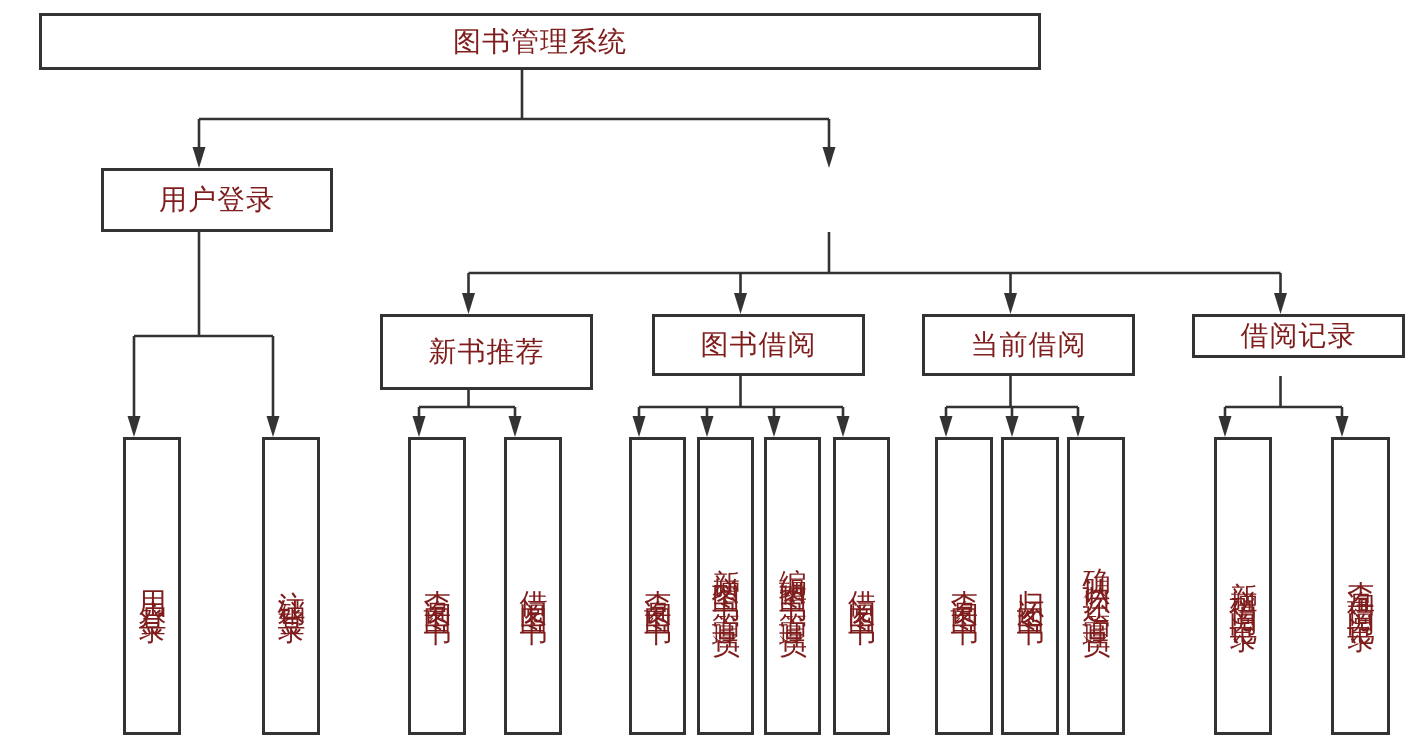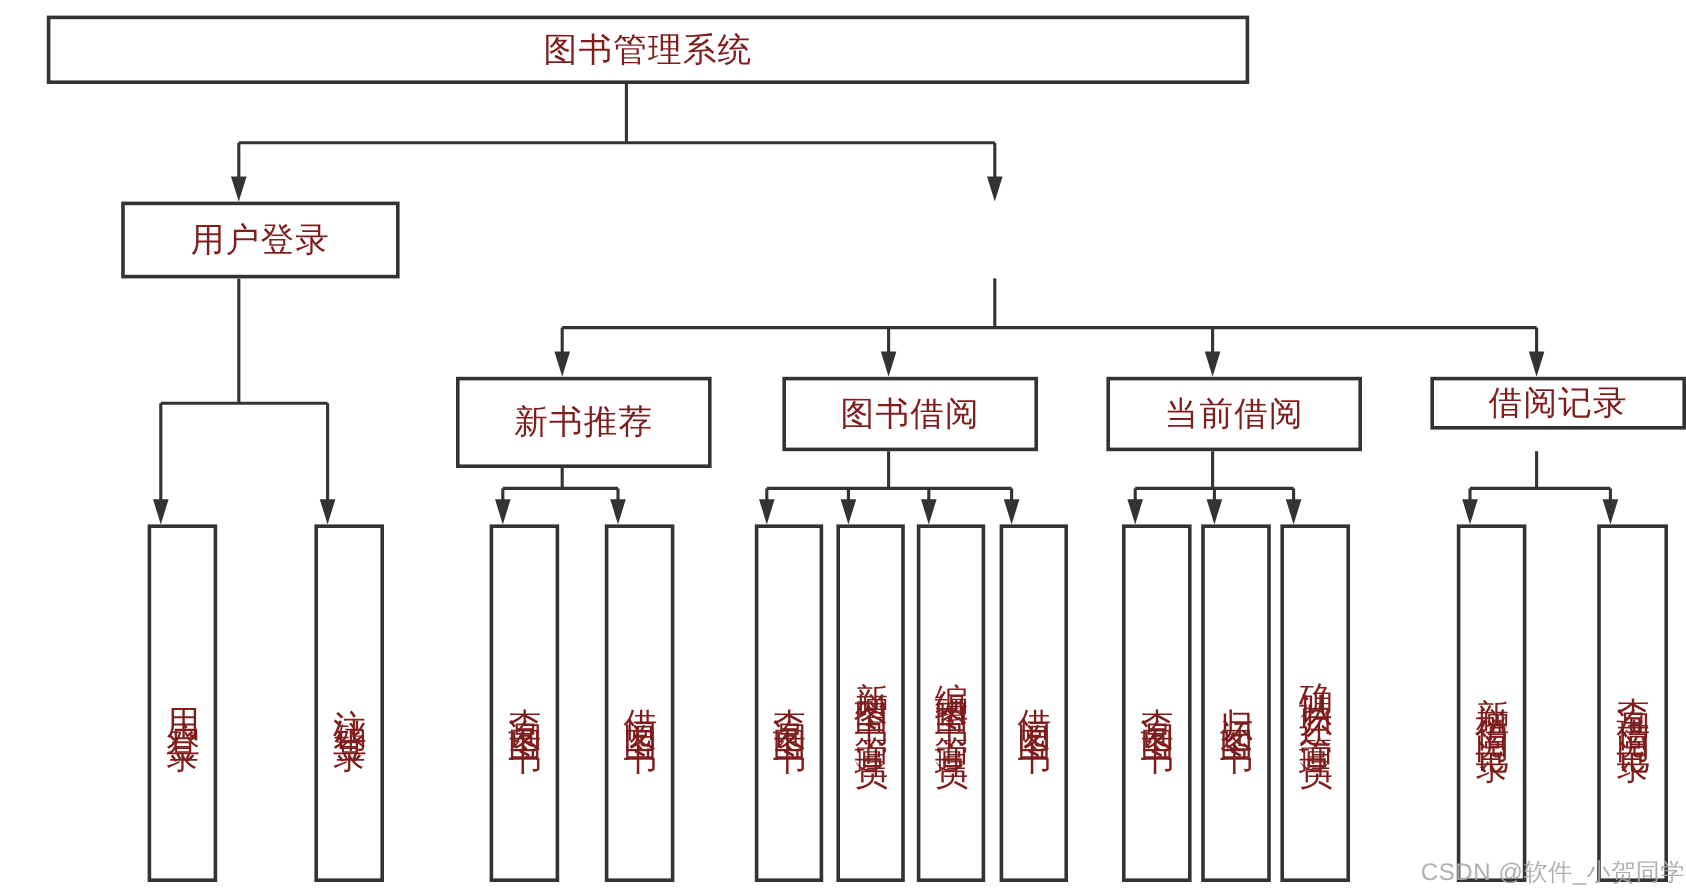--- a/index.html
+++ b/index.html
@@ -141,15 +141,14 @@
   <div class="node leaf" style="left:746px; top:437px; width:57px; height:298px;">编辑图书（管理员）</div>
   <div class="node leaf" style="left:815px; top:437px; width:57px; height:298px;">借阅图书</div>
 
   <div class="node leaf" style="left:917px; top:437px; width:58px; height:298px;">查询图书</div>
   <div class="node leaf" style="left:983px; top:437px; width:58px; height:298px;">归还图书</div>
   <div class="node leaf" style="left:1049px; top:437px; width:58px; height:298px;">确认归还（管理员）</div>
 
   <div class="node leaf" style="left:1196px; top:437px; width:58px; height:298px;">新增借阅记录</div>
   <div class="node leaf" style="left:1313px; top:437px; width:59px; height:298px;">查询借阅记录</div>
 
-  <div class="watermark">CSDN @软件_小贺同学</div>
 
 </div>
 
 </body></html>

